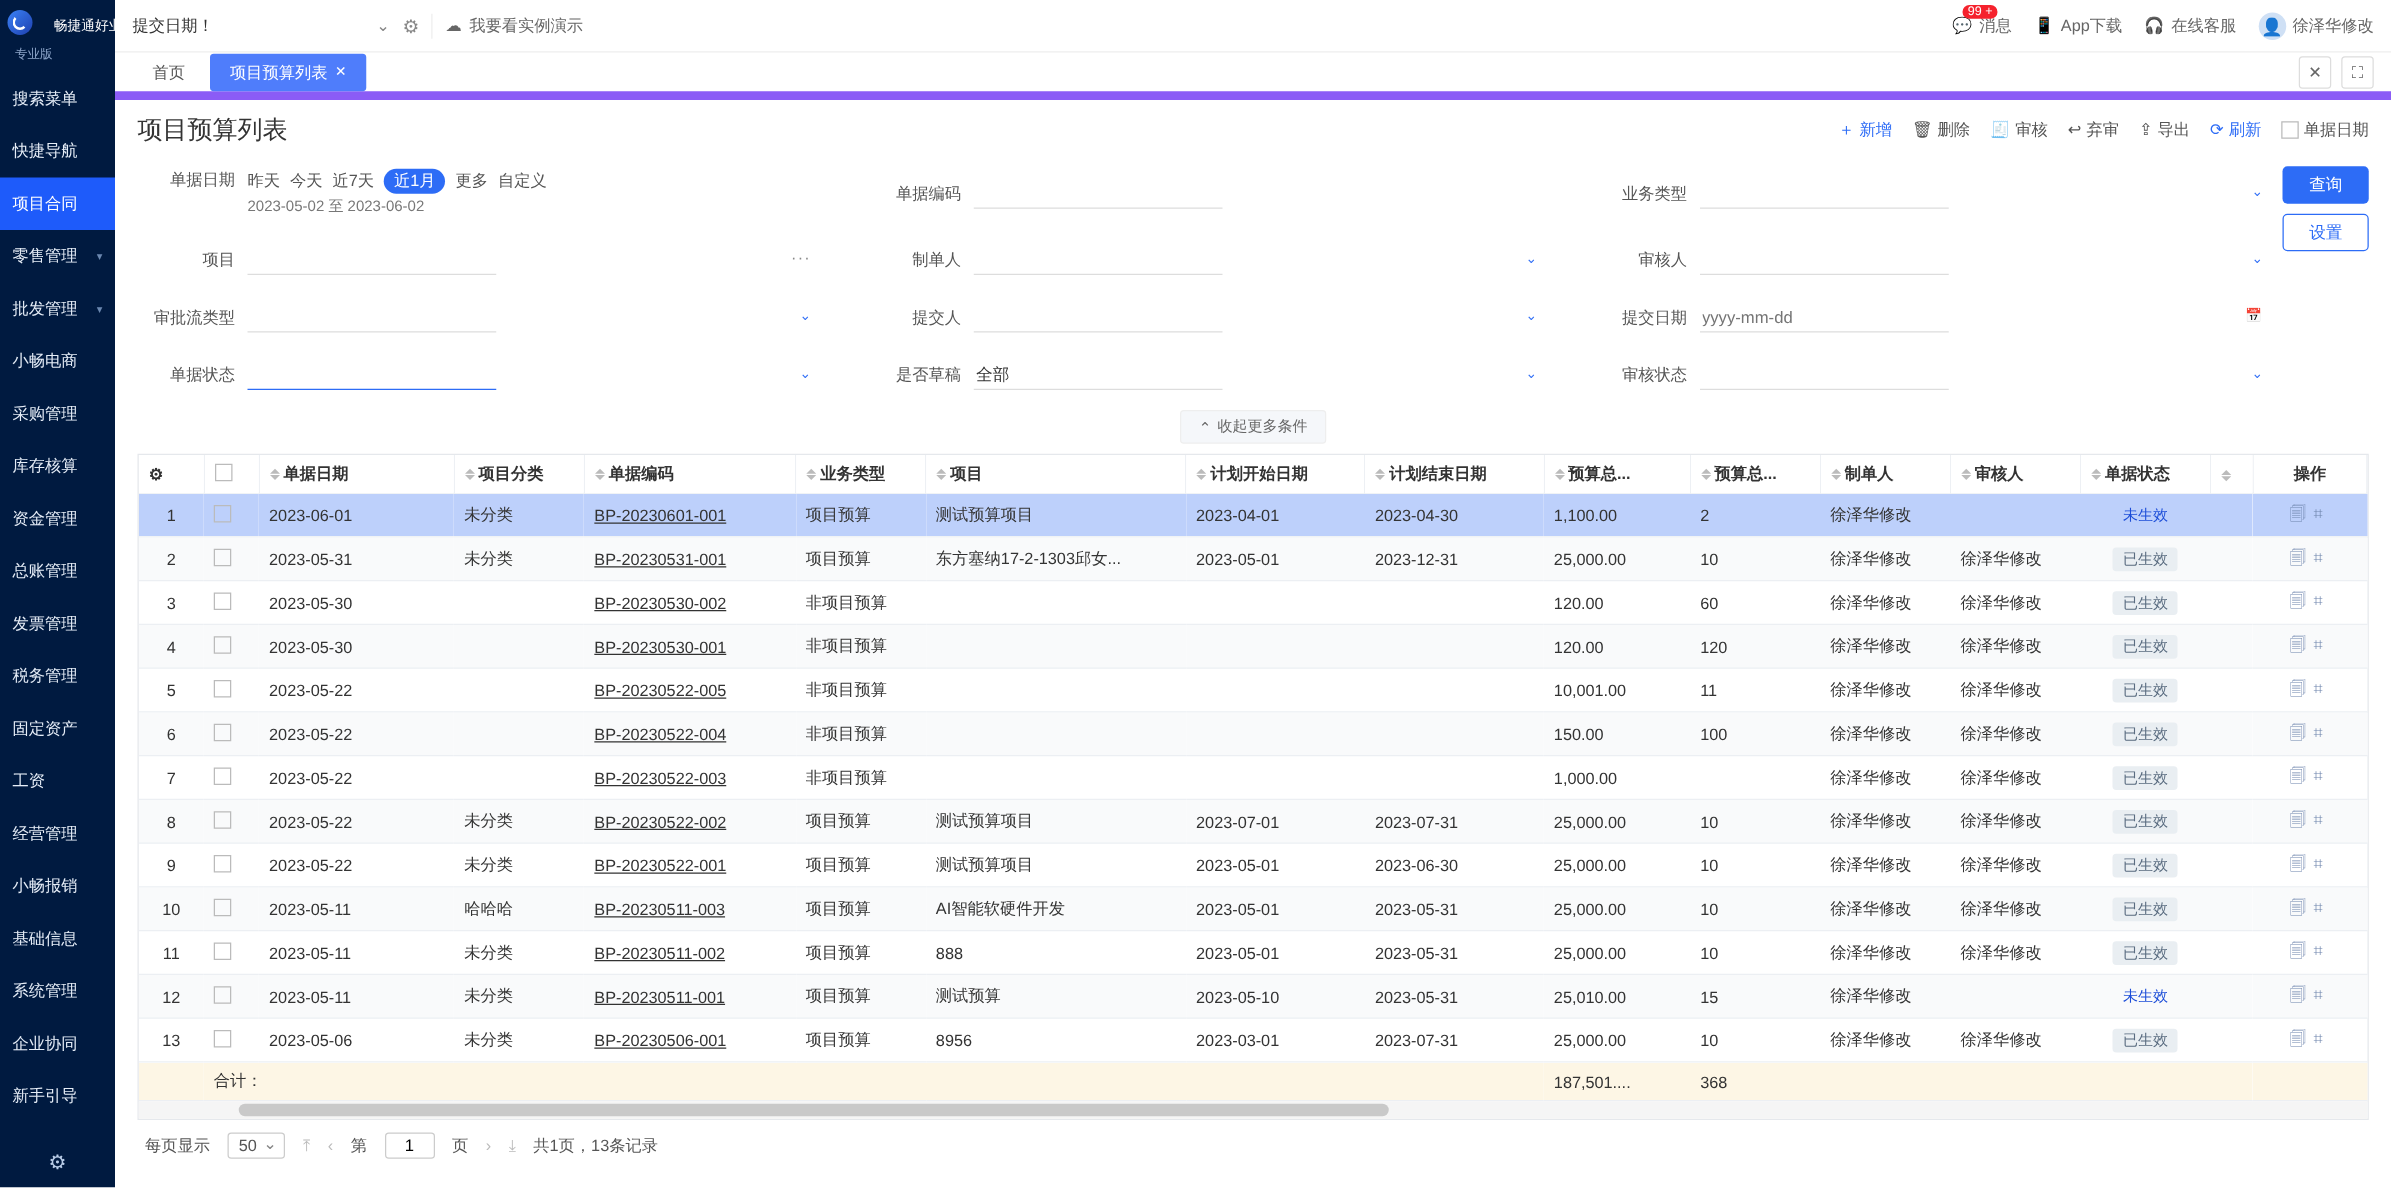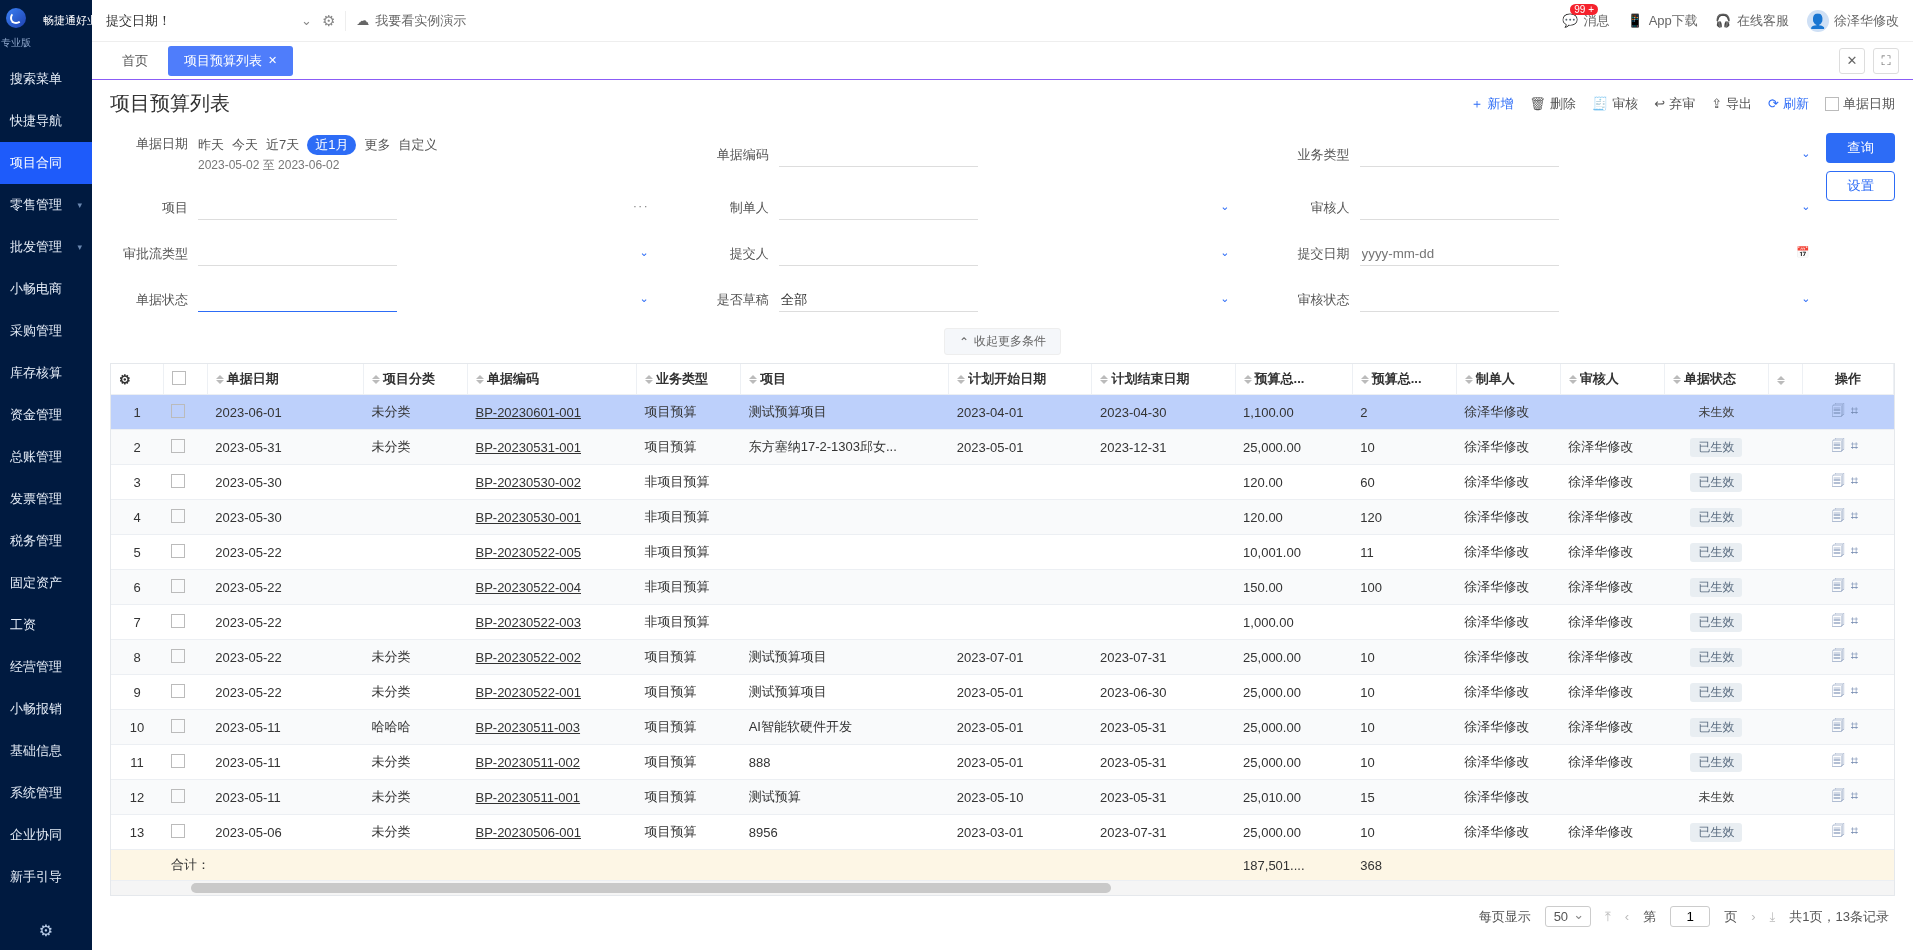--- a/index.html
+++ b/index.html
@@ -5,21 +5,21 @@
 * { box-sizing: border-box; margin: 0; padding: 0; }
 body { font-family: "Microsoft YaHei", Arial, sans-serif; font-size: 13px; color: #333; background: #fff; overflow: hidden; }
 .app { display: flex; height: 100vh; }
 
 
 .sidebar { width: 92px; background: #001a40; color: #fff; display: flex; flex-direction: column; }
 .logo-area { display: flex; align-items: flex-end; padding: 8px 6px; gap: 17px; }
 .logo-mark { width: 20px; height: 20px; background: linear-gradient(135deg,#3b82f6,#1e40af); border-radius: 50%; position: relative; flex-shrink: 0; }
 .logo-mark::after { content:""; position:absolute; inset:4px; border:2px solid #fff; border-radius:50%; border-top-color:transparent; border-right-color:transparent; }
 .logo-text { font-size: 11px; white-space: nowrap; }
-.logo-sub { font-size: 10px; padding: 0 1px 8px; color: #8ca5c9; font-family: Liberation Mono, monospace; }
+.logo-sub { font-size: 10px; padding: 0 12px 8px; color: #8ca5c9; font-family: Liberation Mono, monospace; }
 .side-nav { flex: 1; overflow-y: auto; }
 .side-item { padding: 12px 10px; font-size: 13px; cursor: pointer; display: flex; justify-content: space-between; align-items: center; color: #e5edf7; }
 .side-item.active { background: #1e5bfa; color: #fff; }
 .side-item .chev { font-size: 9px; color: #6b88b0; }
 .side-foot { padding: 10px; text-align: center; font-size: 16px; color: #b9cde8; }
 
 
 .main { flex: 1; display: flex; flex-direction: column; overflow: hidden; }
 
 
@@ -30,21 +30,21 @@
 .top-icon { color: #888; cursor: pointer; font-size: 15px; }
 .divider { width: 1px; height: 20px; background: #eee; }
 .demo-link { display: flex; align-items: center; gap: 6px; color: #666; cursor: pointer; }
 .top-right { margin-left: auto; display: flex; align-items: center; gap: 18px; }
 .tr-item { display: flex; align-items: center; gap: 5px; color: #666; cursor: pointer; font-size: 13px; }
 .badge { position: relative; }
 .badge::after { content: attr(data-badge); position: absolute; top: -9px; left: 8px; background: #f5222d; color: #fff; font-size: 10px; padding: 0 4px; border-radius: 7px; white-space: nowrap; }
 .avatar { width: 22px; height: 22px; border-radius: 50%; background: #cfe0f5; display: inline-flex; align-items: center; justify-content: center; color: #79a7db; font-size: 14px; }
 
 
-.tabbar { height: 38px; display: flex; align-items: center; padding: 0 14px; border-bottom: 1px solid #8b5cf6; gap: 8px; position: relative; }
+.tabbar { height: 38px; display: flex; align-items: center; padding: 0 14px; border-bottom: 7px solid #8b5cf6; gap: 8px; position: relative; }
 .tab { padding: 6px 16px; cursor: pointer; color: #555; border-radius: 3px; display: flex; align-items: center; gap: 6px; }
 .tab.active { background: #4f7dfb; color: #fff; }
 .tab .close { font-size: 11px; cursor: pointer; }
 .tabbar-right { margin-left: auto; display: flex; gap: 8px; }
 .tb-btn { width: 26px; height: 26px; border: 1px solid #ddd; border-radius: 3px; display: flex; align-items: center; justify-content: center; cursor: pointer; color: #666; }
 
 
 .content { flex: 1; overflow: auto; padding: 10px 18px; }
 .page-title-row { display: flex; align-items: center; justify-content: space-between; margin-bottom: 10px; }
 .page-title { font-size: 20px; font-weight: 500; }
@@ -83,28 +83,28 @@
 .table th { background:#fff; color:#333; position:relative; border-right:1px solid #edf0f4; }
 .table th .sort { display:inline-block; width:8px; vertical-align:middle; margin-right:3px; }
 .sort::before { content:""; display:block; width:0; height:0; border-left:4px solid transparent; border-right:4px solid transparent; border-bottom:4px solid #bbb; margin-bottom:1px; }
 .sort::after { content:""; display:block; width:0; height:0; border-left:4px solid transparent; border-right:4px solid transparent; border-top:4px solid #bbb; }
 .num-col { text-align:right;margin-left:44px; }
 .row-even { background:#f9fafb; }
 .row-sel { background:#bdd0fb !important; }
 .code-link { color:#333; text-decoration:underline; cursor:pointer; }
 .status-tag { display:inline-block; padding:1px 8px; border-radius:3px; font-size:12px; }
 .tag-on { background:#e9eef2; color:#5a6c80; }
-.tag-off { color:#404040; }
+.tag-off { color:#1d4ed8; }
 .row-ico { color:#6e85ad; cursor:pointer; margin-right:6px; font-size:13px; }
 .table-foot-row td { background:#fdf6e5; font-weight:500; }
 .hscroll { height:14px; background:#f5f5f5; position:relative; }
 .hthumb { position:absolute; left:80px; top:2px; height:10px; width:920px; background:#c9c9c9; border-radius:5px; }
 
 
-.pager-row { display:flex; justify-content:flex-end; align-items:center; gap:14px; padding:10px 6px; color:#555; }
+.pager-row { display:flex; justify-content:flex-start; align-items:center; gap:14px; padding:10px 6px; color:#555; }
 .pg-sel { border:1px solid #ccc; padding:2px 22px 2px 8px; border-radius:3px; position:relative; cursor:pointer; }
 .pg-sel::after { content:"⌄"; position:absolute; right:6px; top:0; color:#888; }
 .pg-btn { color:#bbb; cursor:pointer; }
 .pg-input { width:40px; border:1px solid #ccc; padding:2px 6px; text-align:center; border-radius:3px; }
 </style>
 </head>
 <body>
 
 <div class="app">
 

